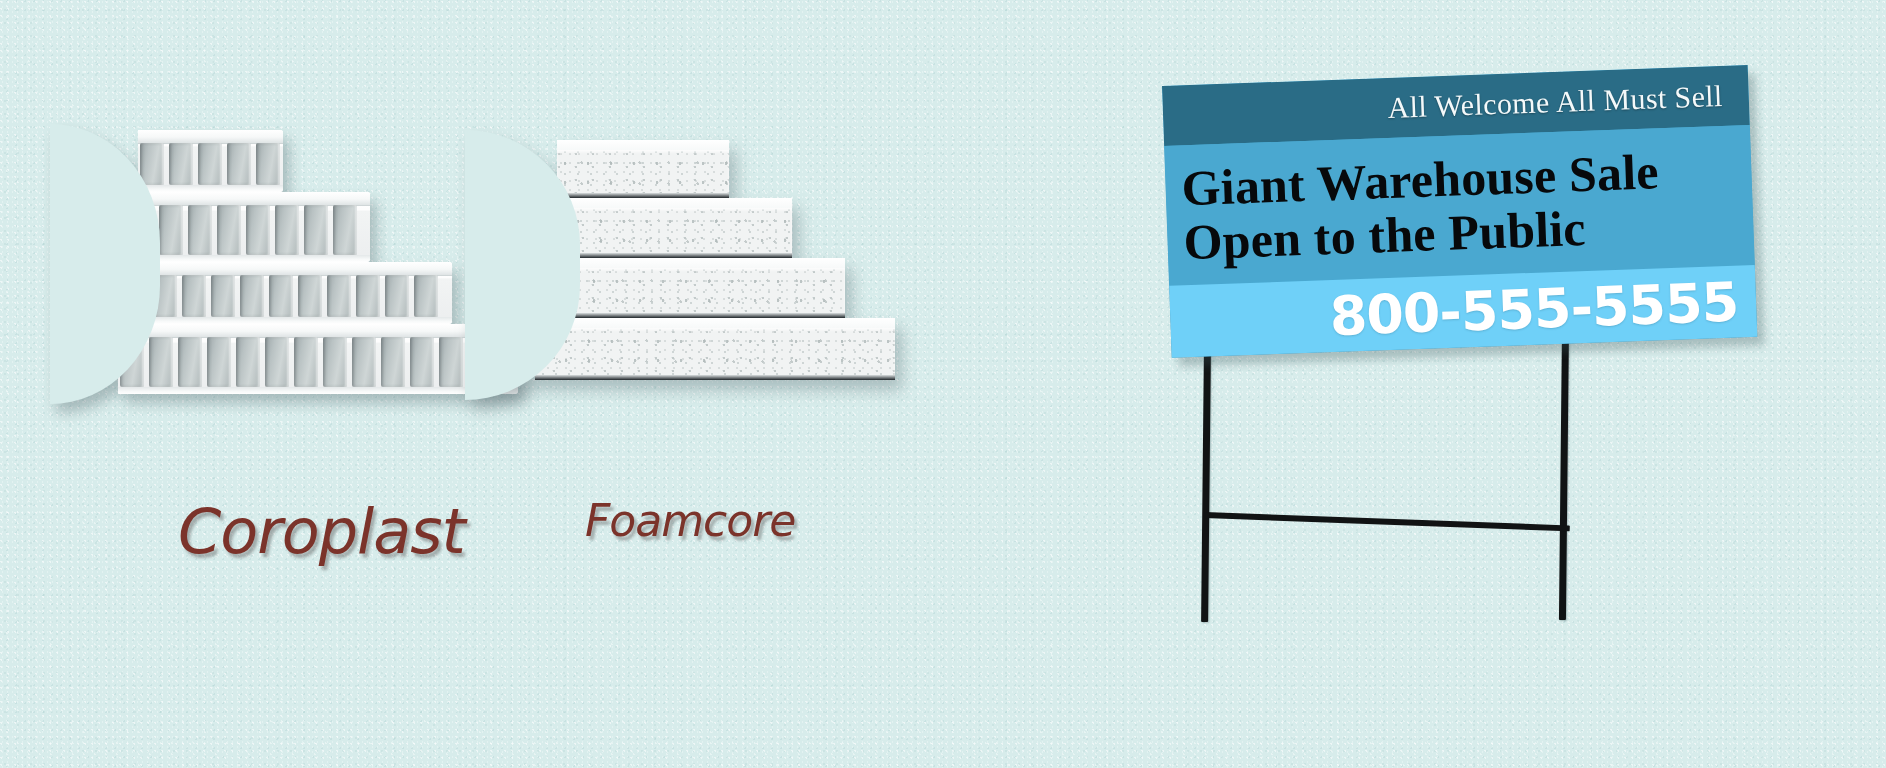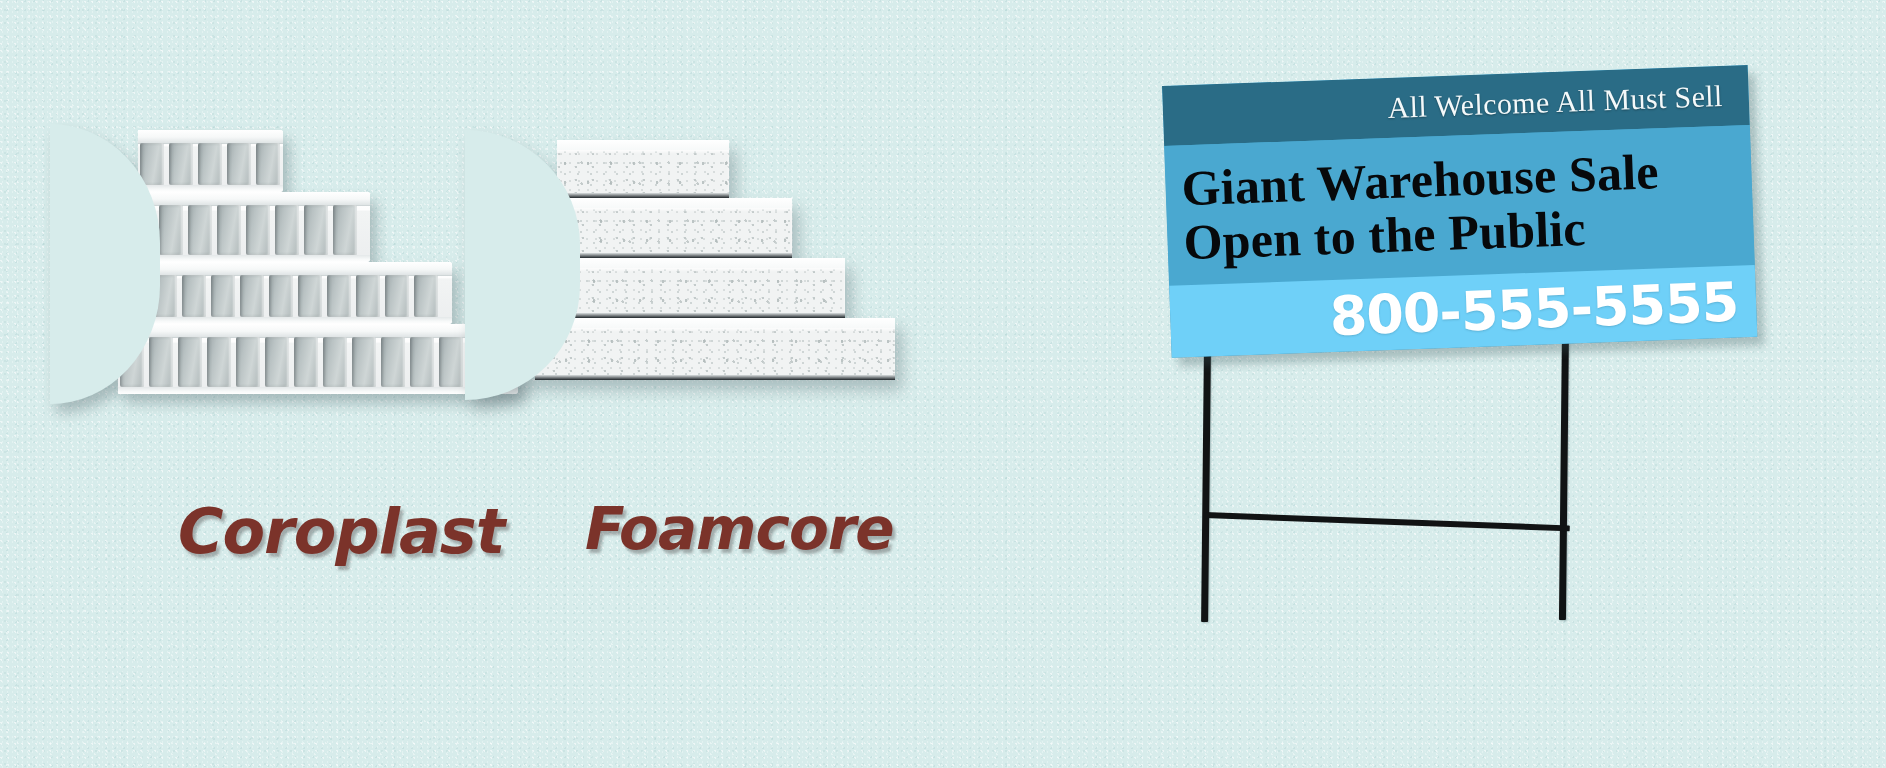--- a/index.html
+++ b/index.html
@@ -20,29 +20,29 @@
       radial-gradient(circle at 81% 14%, rgba(160,200,200,.28) 0 1px, transparent 1px),
       radial-gradient(circle at 36% 77%, rgba(160,200,200,.22) 0 1px, transparent 1px),
       radial-gradient(circle at 50% 40%, rgba(255,255,255,.30) 0 1px, transparent 1px);
     background-size:7px 7px, 11px 11px, 9px 9px, 13px 13px, 5px 5px;
   }
 
   
   .material-label{
     position:absolute;
     font-family:"DejaVu Sans","Liberation Sans",sans-serif;
-    font-weight:bold;font-style:italic;
+    font-weight:normal;font-style:italic;
     color:#7b332a;
     letter-spacing:-1px;
     text-shadow:3px 4px 3px rgba(90,90,90,.45);
     white-space:nowrap;
     user-select:none;
   }
   #label-coroplast{left:178px;top:495px;font-size:62px;}
-  #label-foamcore {left:585px;top:495px;font-size:58px;text-align:right;}
+  #label-foamcore {left:585px;top:495px;font-size:44px;text-align:right;}
 
   
   #coroplast-sample{
     position:absolute;left:118px;top:130px;width:400px;height:265px;
     filter:drop-shadow(6px 9px 7px rgba(70,90,95,.35));
   }
   .coro-layer{
     position:absolute;
     border-radius:1px 3px 3px 1px;
     background:linear-gradient(180deg,#ffffff 0%,#fdfdfd 26%,#f2f4f4 27%,#eceeef 100%);

